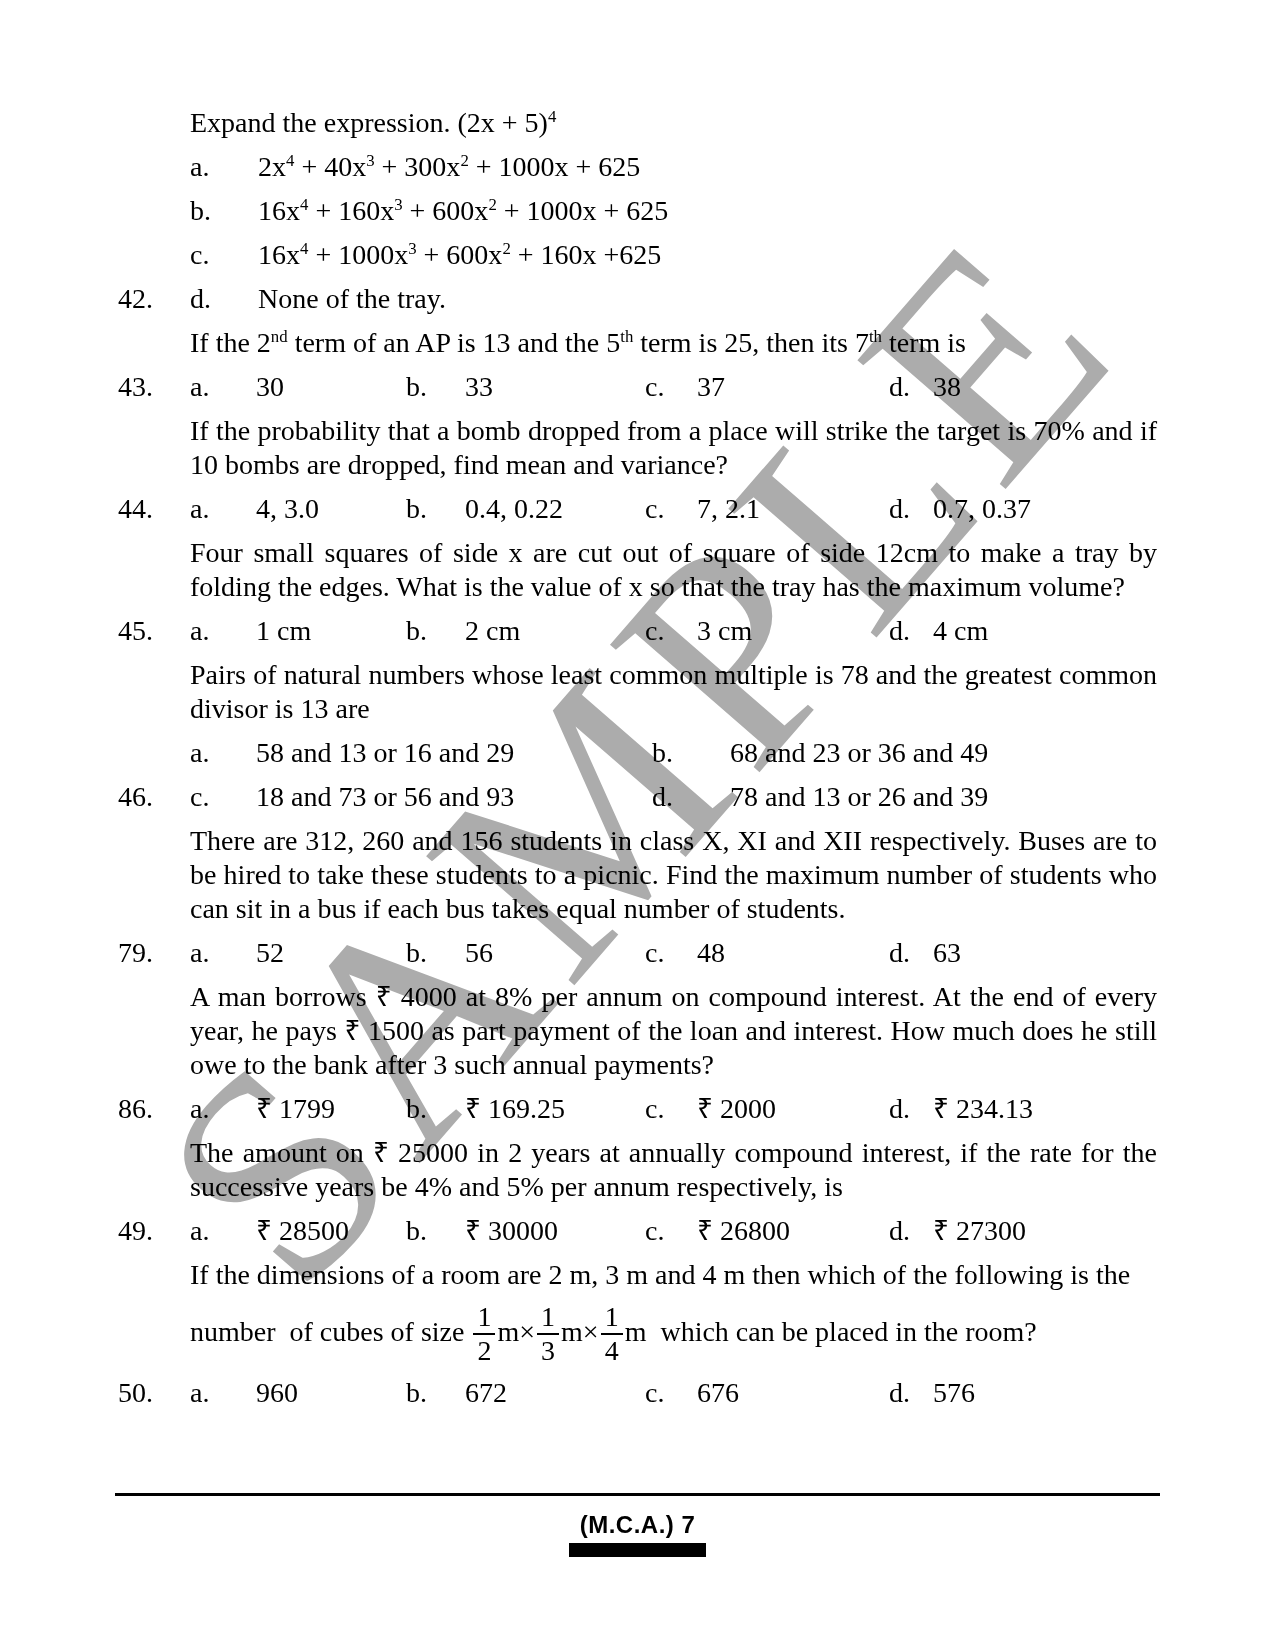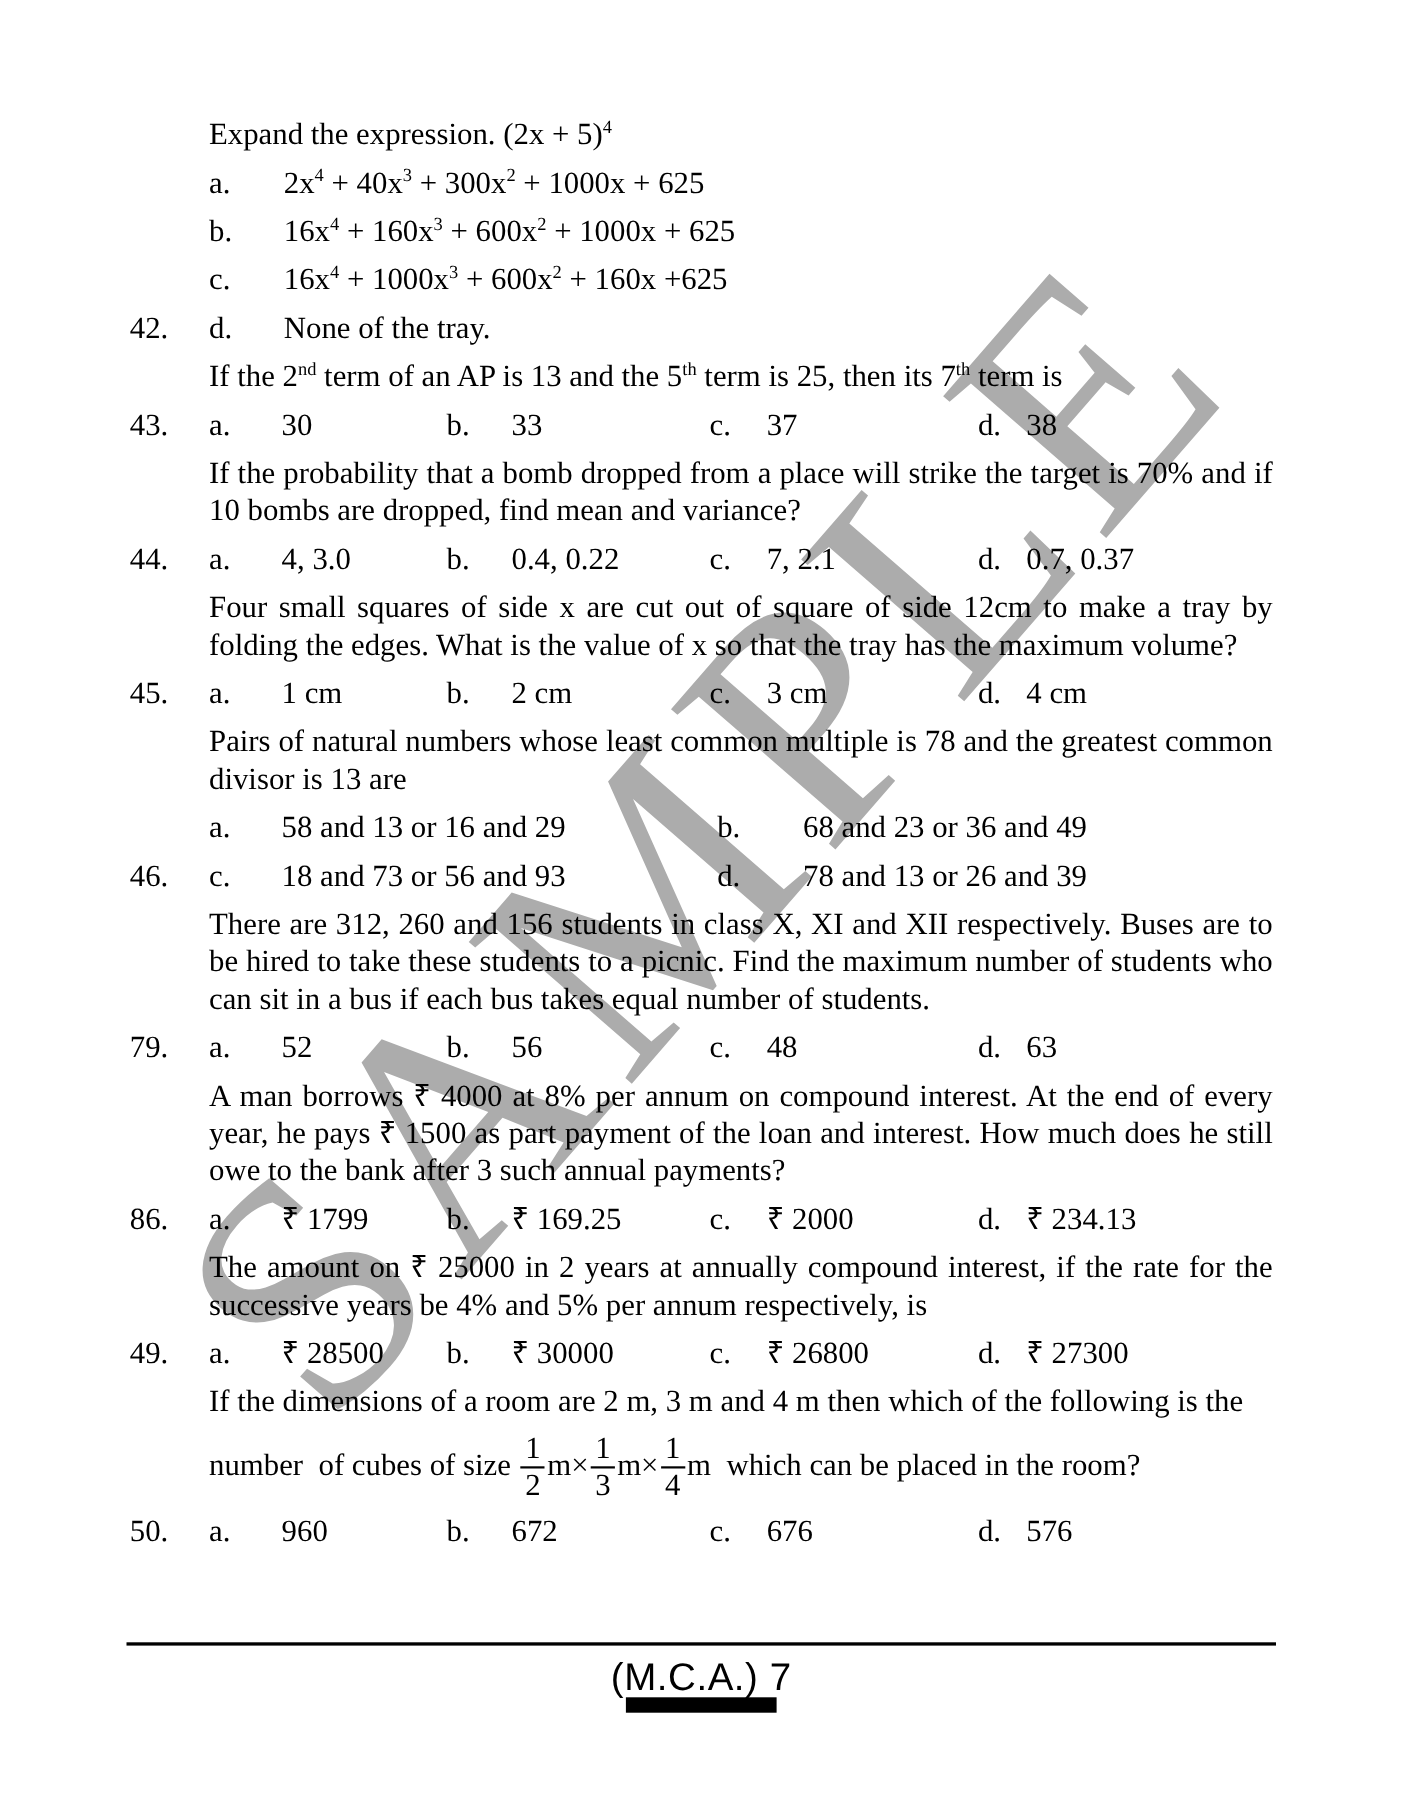--- a/index.html
+++ b/index.html
@@ -60,21 +60,21 @@
 
   
   .footer{
     position:absolute;left:115px;right:115px;top:1493px;z-index:1;
     text-align:center;
   }
   .footer-rule{height:3px;background:#000;}
   .footer-label{
     margin-top:13px;
     font-family:"Liberation Sans", sans-serif;
-    font-weight:normal;font-size:35px;line-height:32px;
+    font-weight:bold;font-size:24px;line-height:32px;
     letter-spacing:0.5px;
   }
   .footer-bar{width:137px;height:14px;background:#000;margin:2px auto 0 auto;}
 </style>
 </head>
 <body>
 
 <div class="page">
   <div class="watermark">SAMPLE</div>
 

